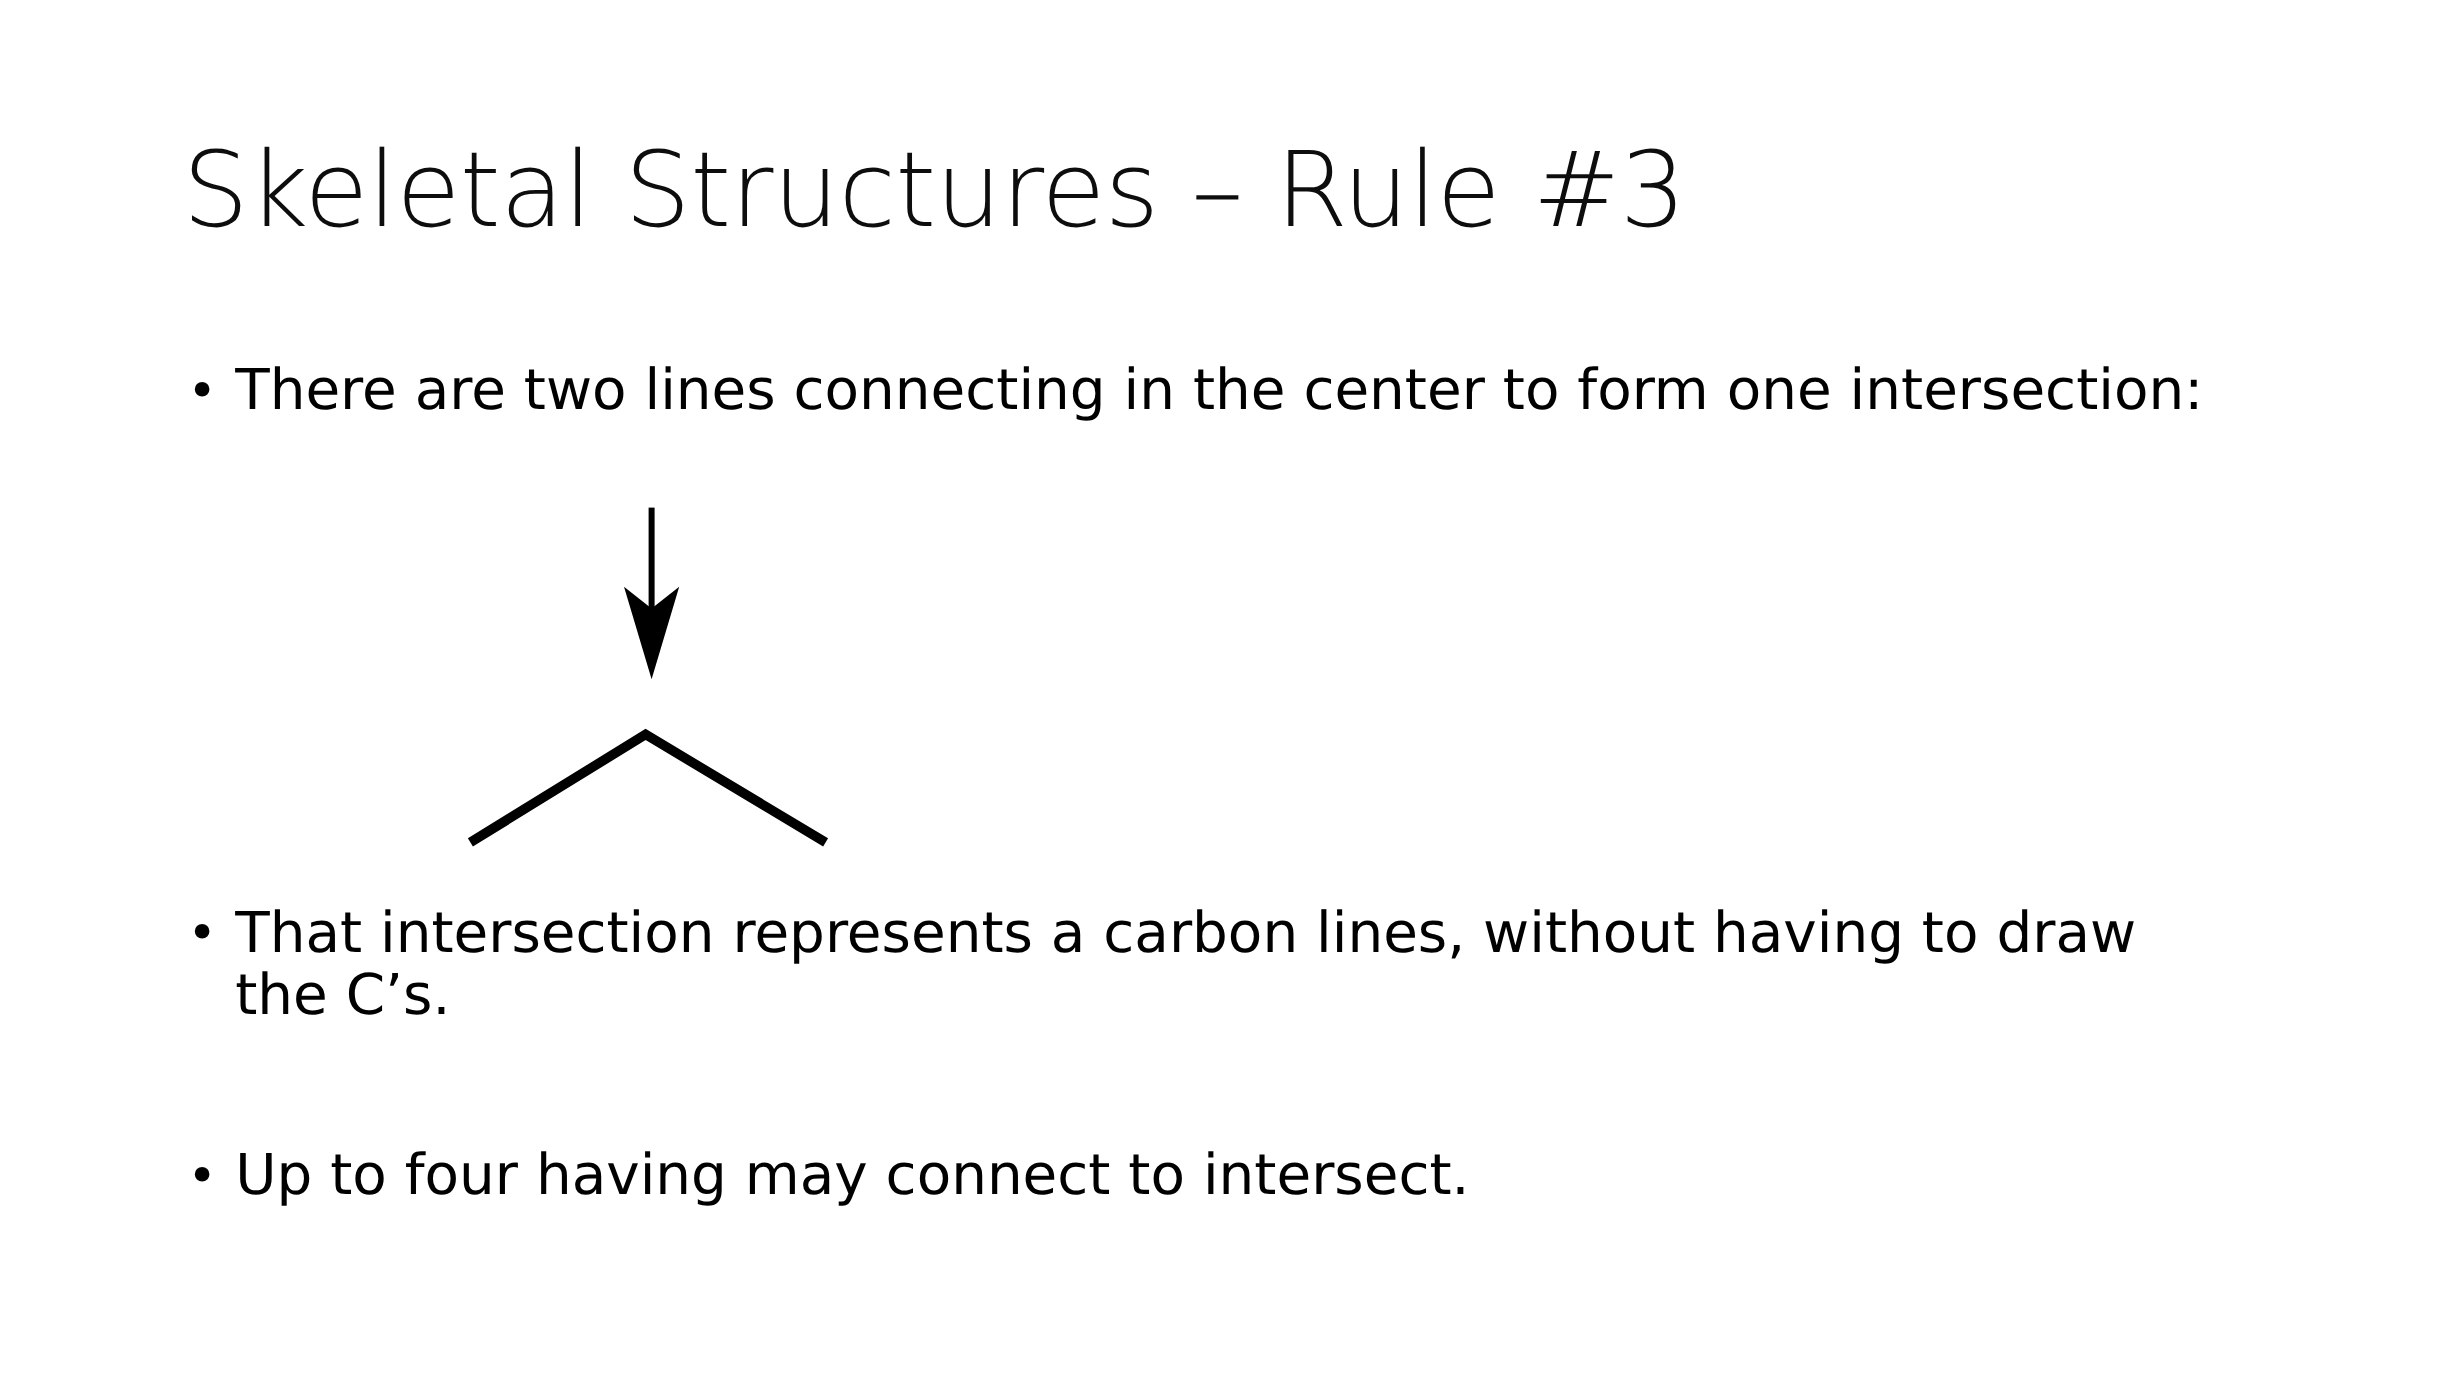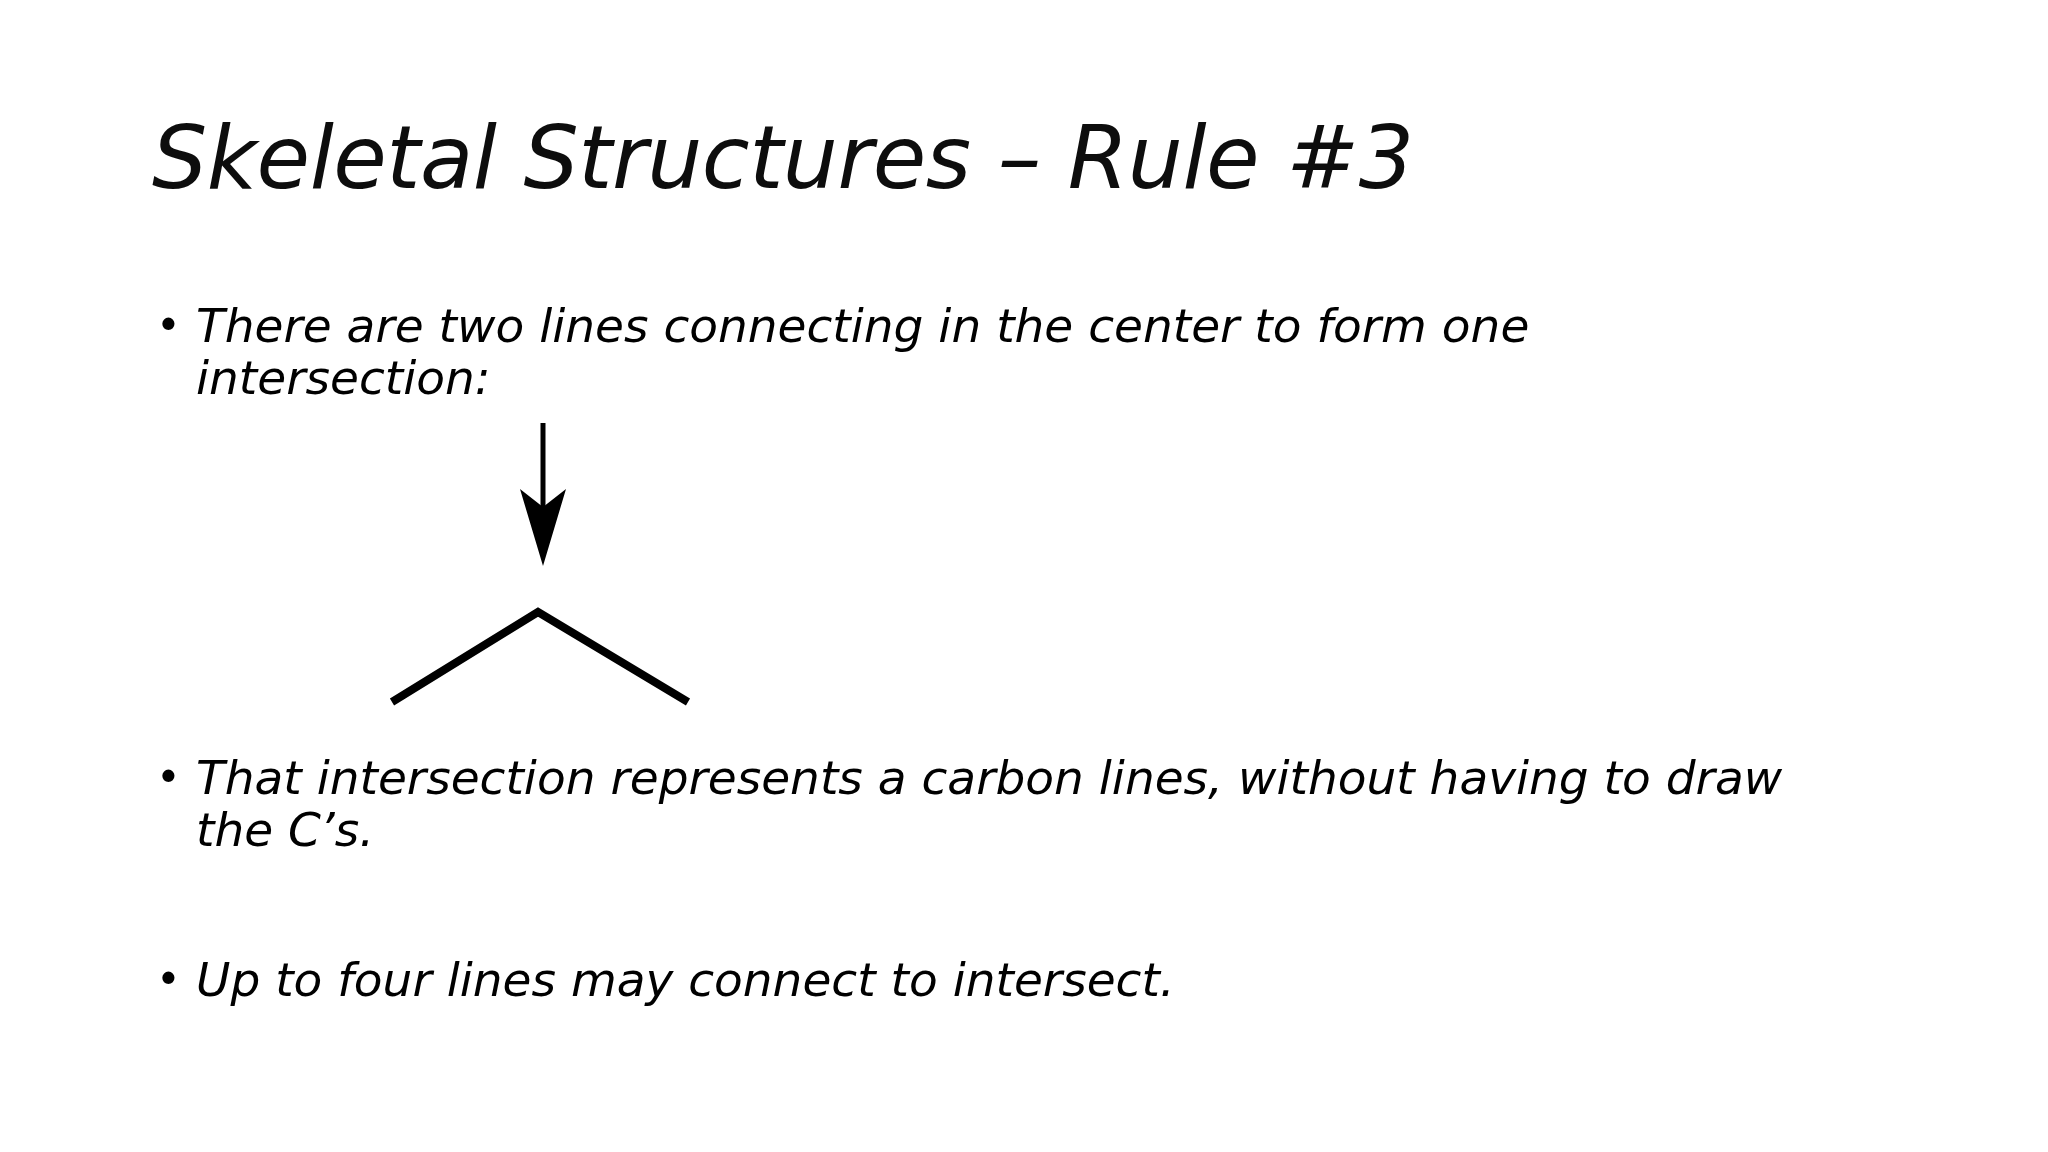--- a/index.html
+++ b/index.html
@@ -12,21 +12,20 @@
     font-family: "Liberation Sans", sans-serif;
     color: #000000;
   }
 
   .slide {
     position: relative;
     width: 2048px;
     height: 1152px;
     background: #ffffff;
     overflow: hidden;
-    font-style: italic;
   }
 
   
   .slide-title {
     position: absolute;
     left: 152px;
     top: 106px;
     width: 1760px;
     font-family: "DejaVu Sans", "Liberation Sans", sans-serif;
     font-weight: 300;
@@ -104,21 +103,21 @@
       <span class="bullet-text">There are two lines connecting in the center to form one intersection:</span>
     </div>
 
     <div class="bullet-row" id="bullet-2">
       <span class="bullet-marker">•</span>
       <span class="bullet-text">That intersection represents a carbon lines, without having to draw the C’s.</span>
     </div>
 
     <div class="bullet-row" id="bullet-3">
       <span class="bullet-marker">•</span>
-      <span class="bullet-text">Up to four lines may connect to intersect.</span>
+      <span class="bullet-text">Up to four having may connect to intersect.</span>
     </div>
 
   </div>
 
   <div class="diagram">
     <svg viewBox="0 0 360 310" xmlns="http://www.w3.org/2000/svg">
 
       <line x1="173" y1="13" x2="173" y2="100" stroke="#000000" stroke-width="5" stroke-linecap="butt"></line>
 
       <path d="M 173 156 L 150 79 L 173 97 L 196 79 Z" fill="#000000"></path>

